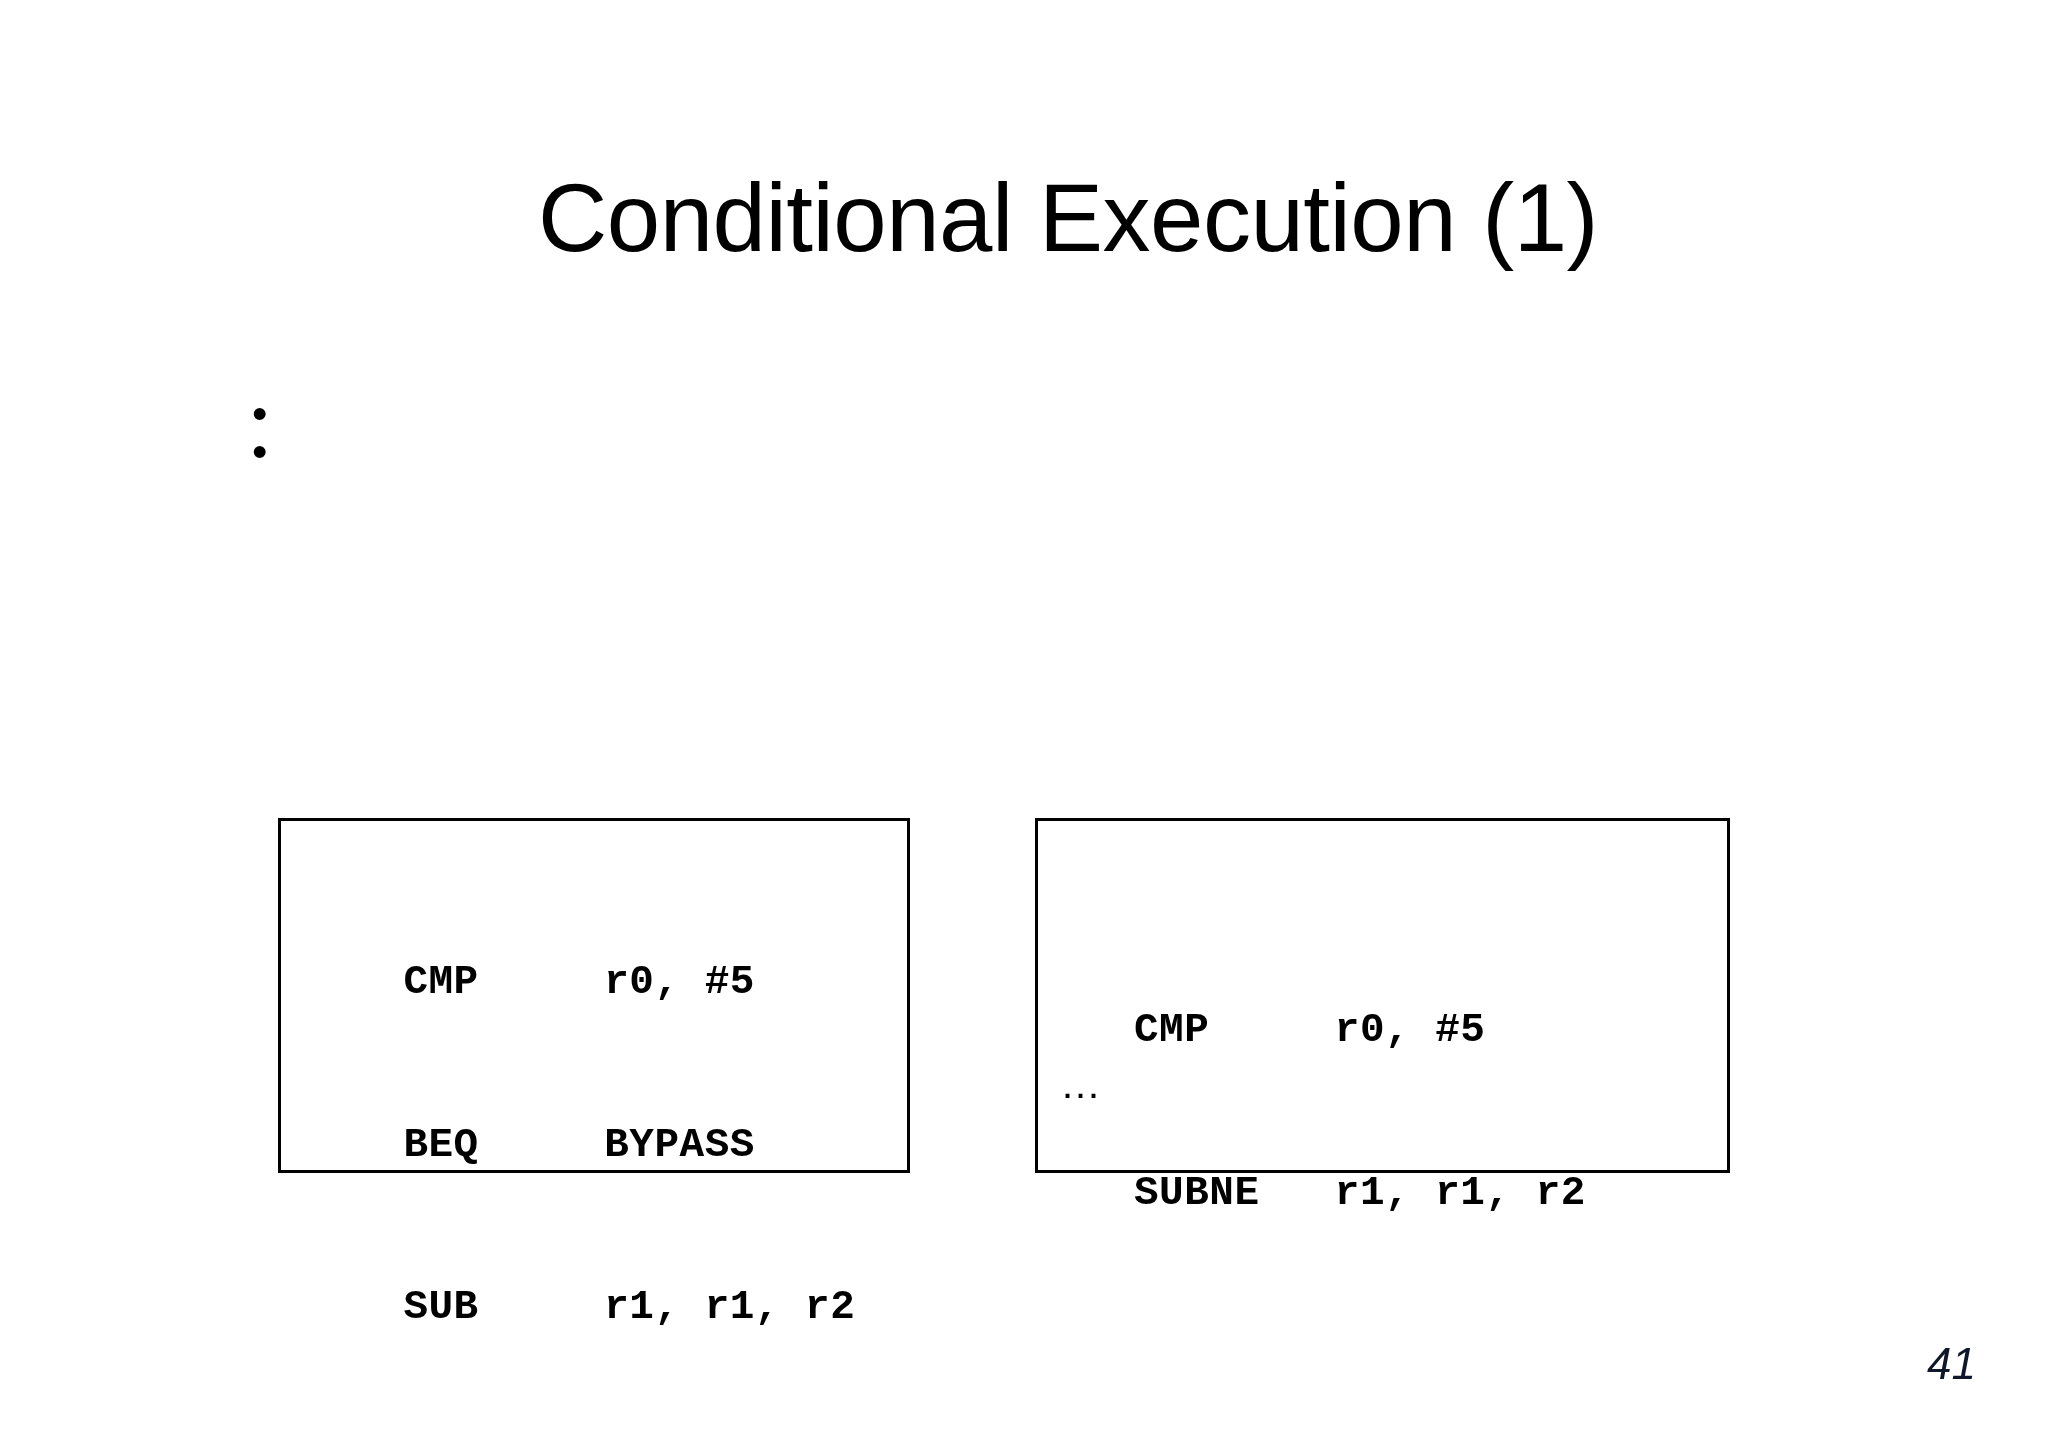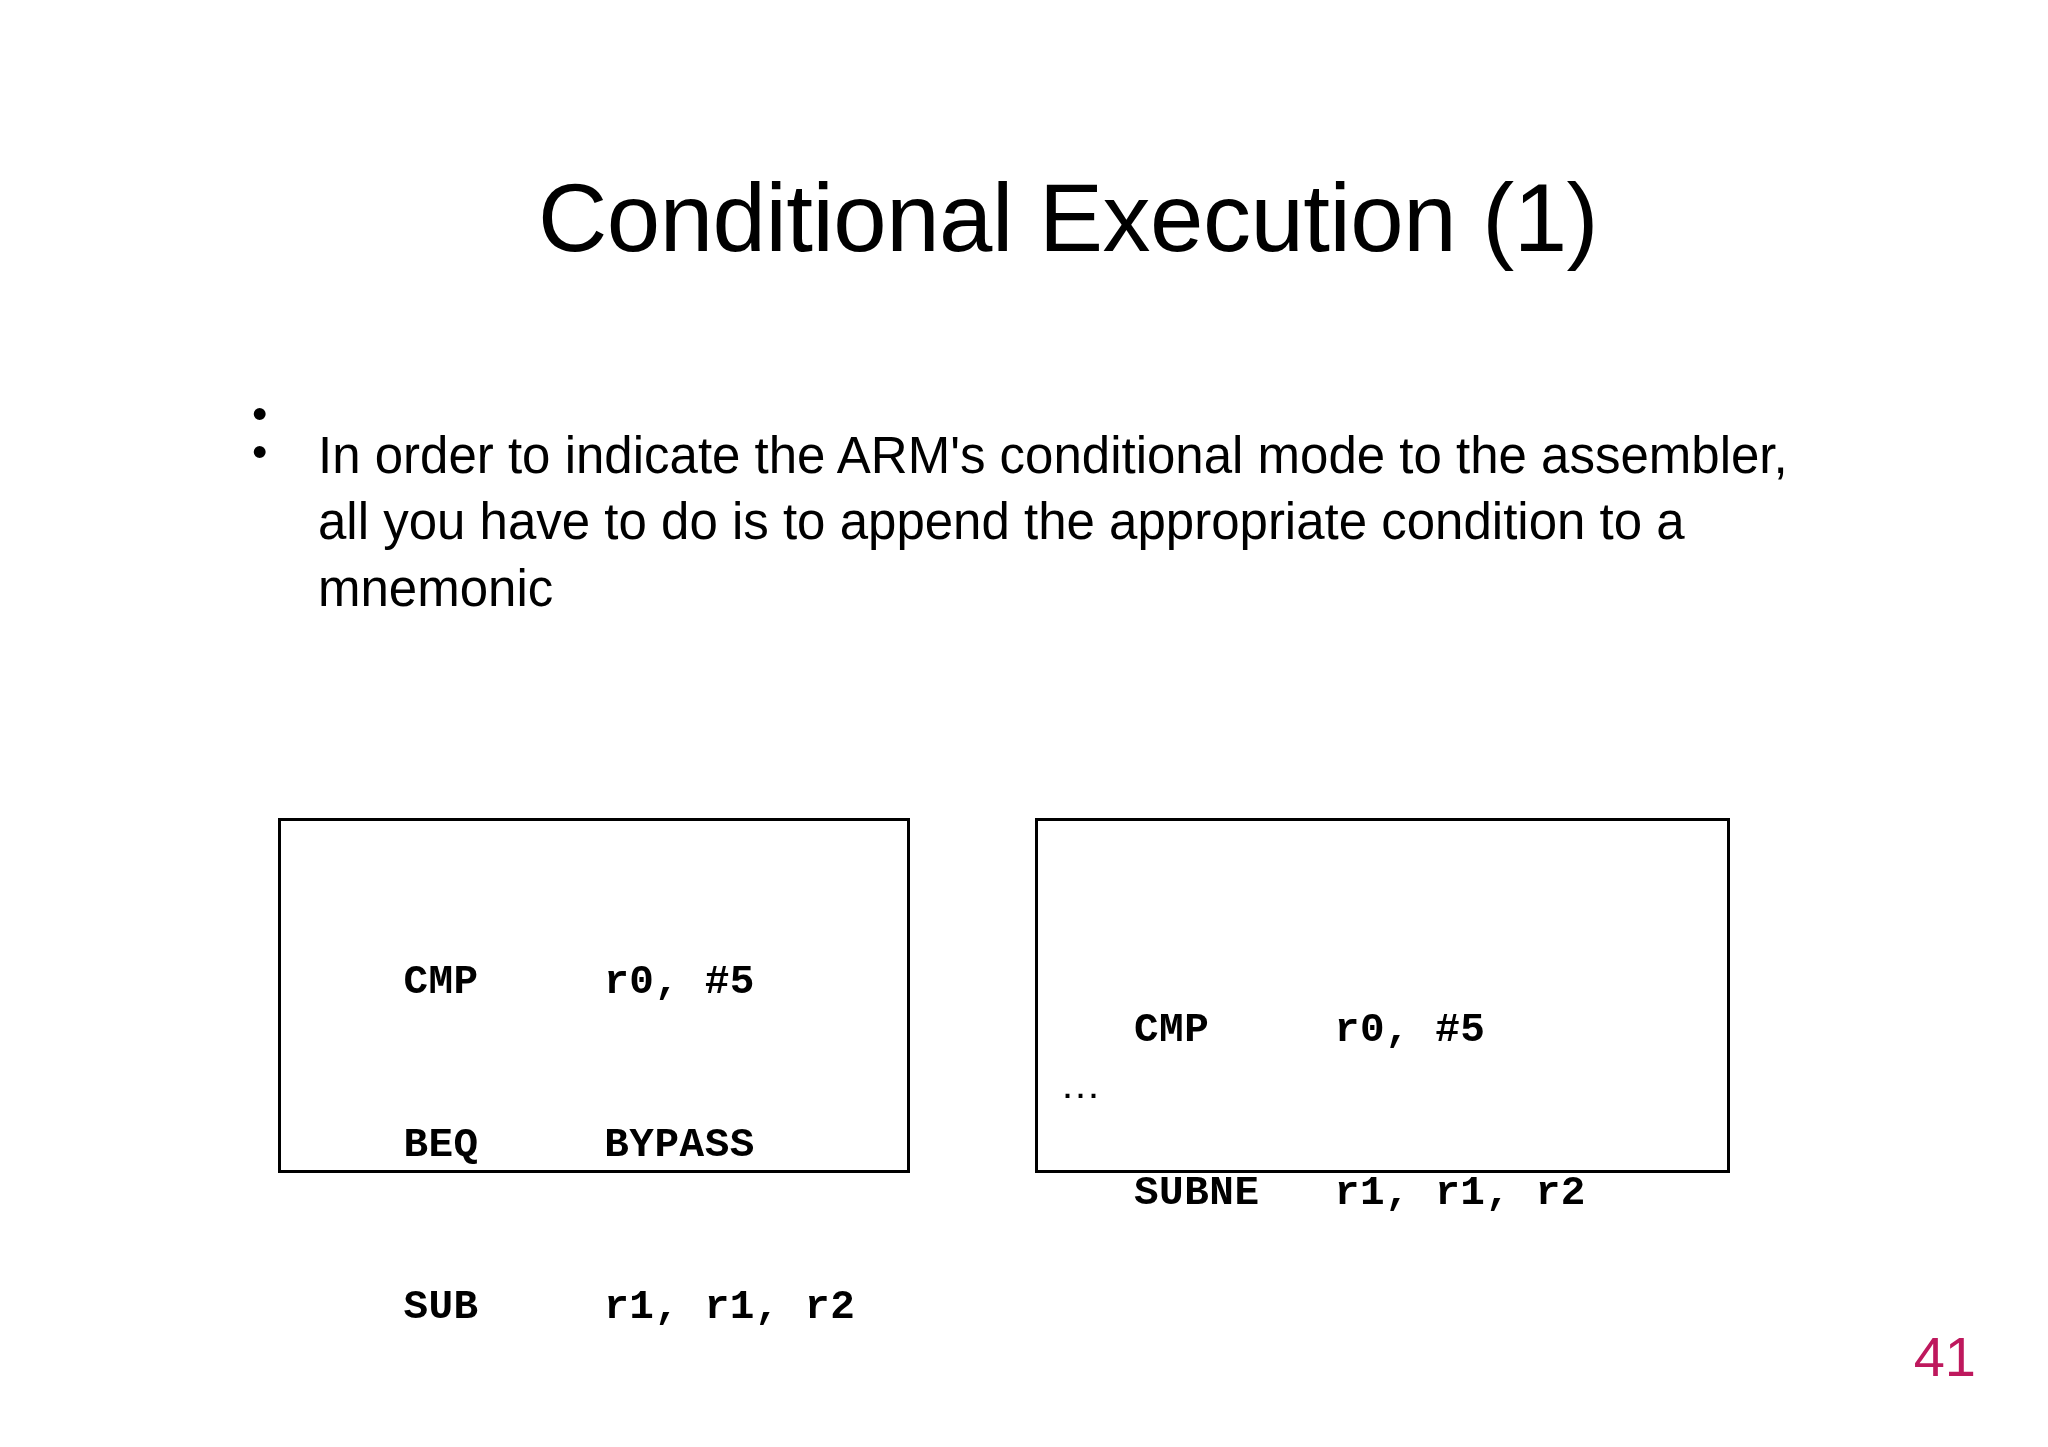--- a/index.html
+++ b/index.html
@@ -118,41 +118,41 @@
     font-weight: 400;
     font-size: 41px;
   }
 
   
   .page-number {
     position: absolute;
     right: 72px;
     bottom: 58px;
     font-family: "Liberation Sans", sans-serif;
-    font-size: 56px;
+    font-size: 44px;
     font-weight: 400;
-    color: #be185d;
+    color: #0f172a;
+    font-style: italic;
   }
 </style>
 </head>
 <body>
 
 <div class="slide">
 
   <div class="slide-title">Conditional Execution (1)</div>
 
   <div class="bullets">
 
     <div class="bullet">
       <span class="bullet-marker">•</span>
     </div>
 
     <div class="bullet">
       <span class="bullet-marker">•</span>
-      <span class="bullet-text"><span>In order to indicate the ARM's conditional mode to the assembler, all you have to do is to append the appropriate condition to a mnemonic</span></span>
     </div>
 
   </div>
 
   <div class="code-row">
 
     <div class="code-box left">
       <div class="code-listing">
         <span class="code-line">    CMP     r0, #5</span>
         <span class="code-line">    BEQ     BYPASS</span>

